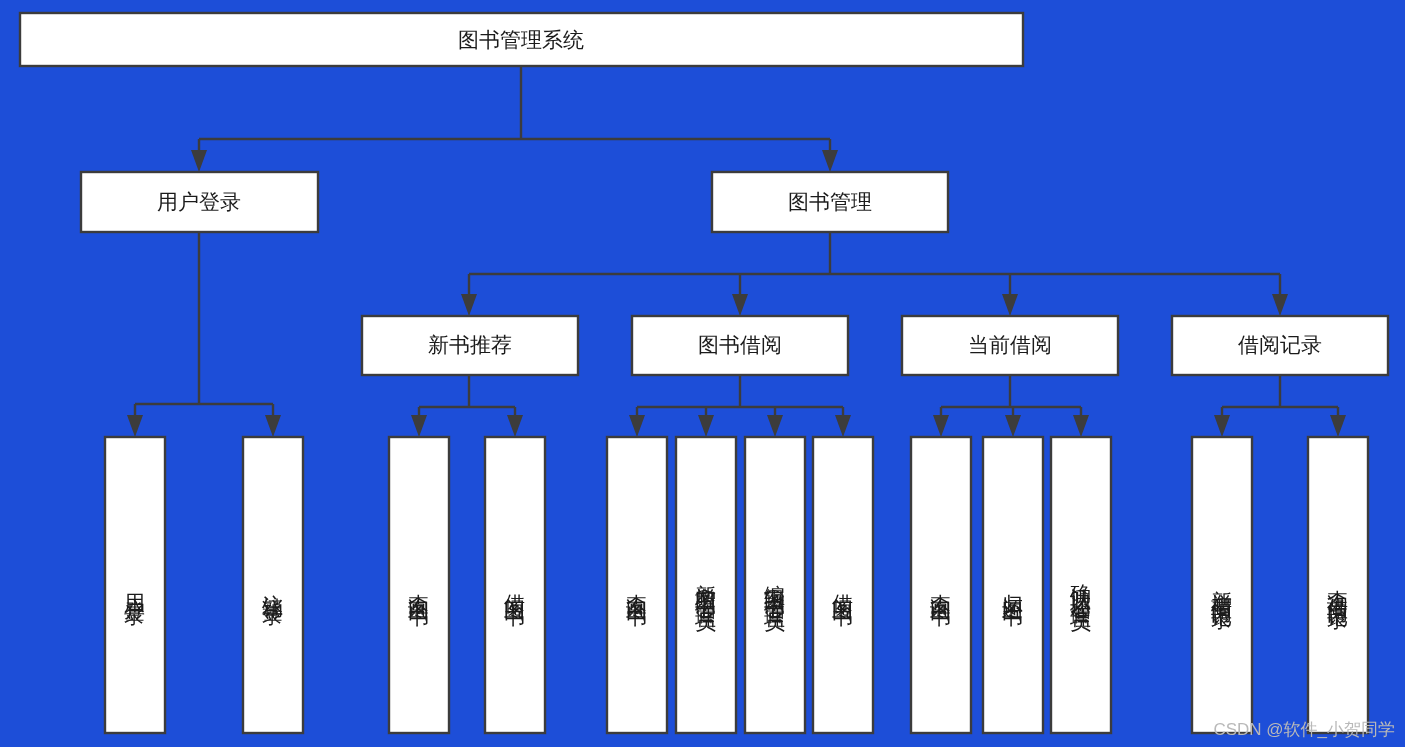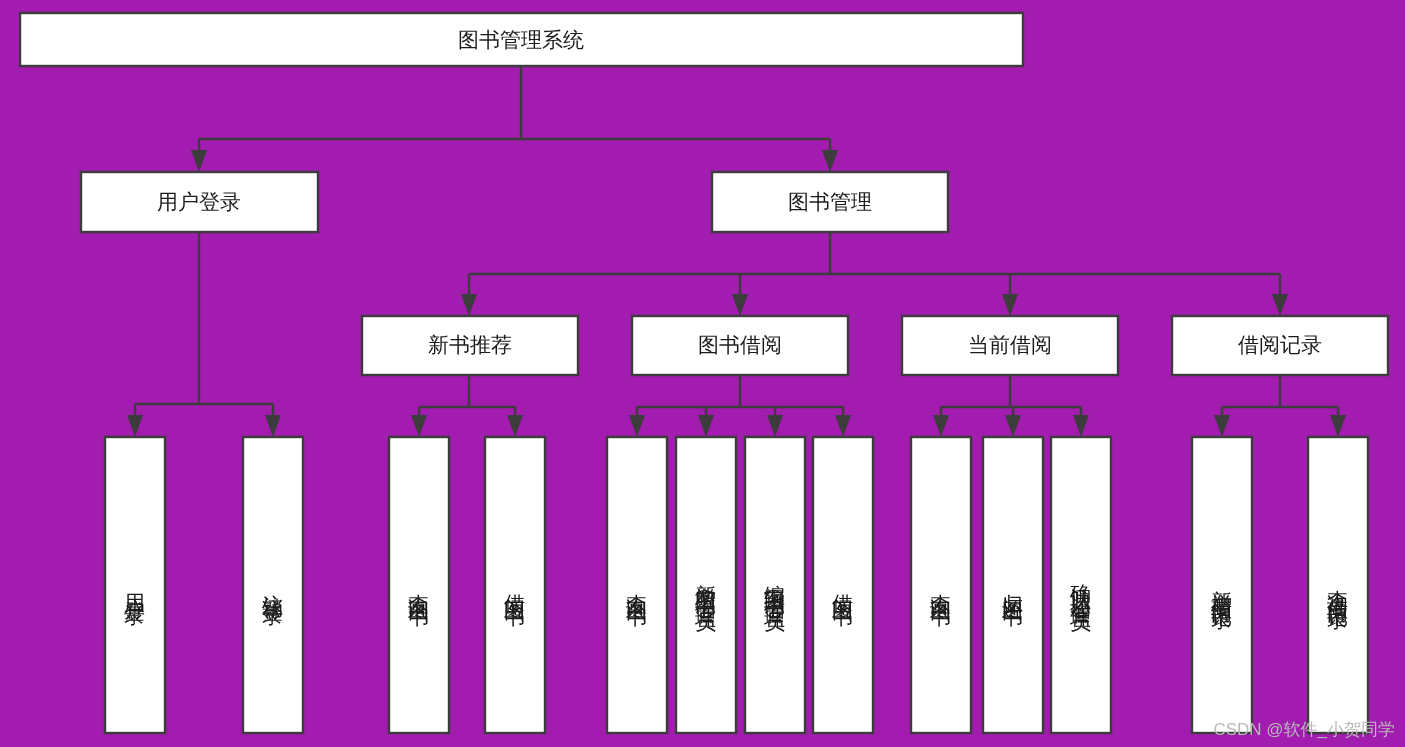--- a/index.html
+++ b/index.html
@@ -10,21 +10,21 @@
   body {
     width: 1405px;
     height: 747px;
     font-family: "Liberation Sans", sans-serif;
     overflow: hidden;
   }
   #diagram-root {
     position: relative;
     width: 1405px;
     height: 747px;
-    background: #a21caf;
+    background: #1d4ed8;
   }
   svg#flowchart {
     position: absolute;
     top: 0;
     left: 0;
     width: 1405px;
     height: 747px;
   }
   .node-box {
     fill: #ffffff;

